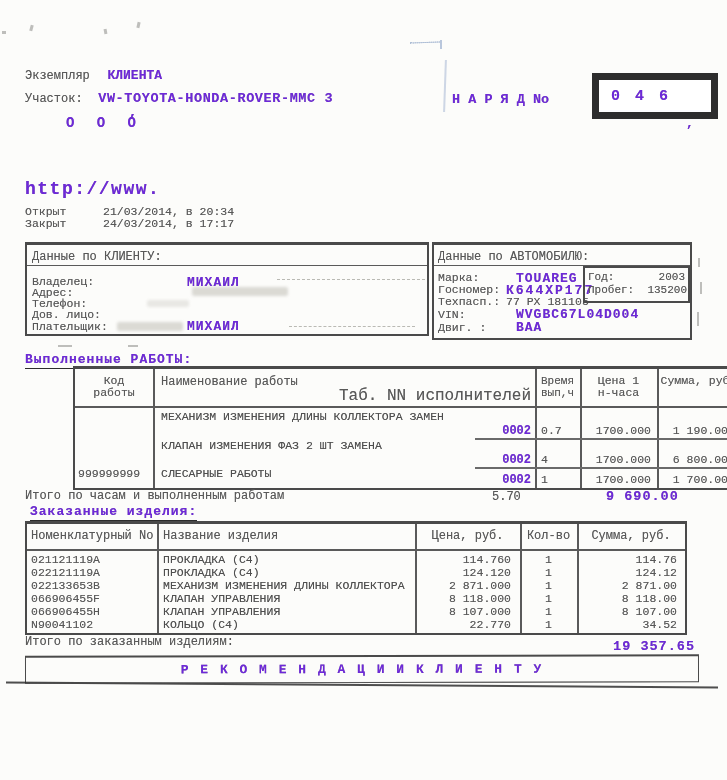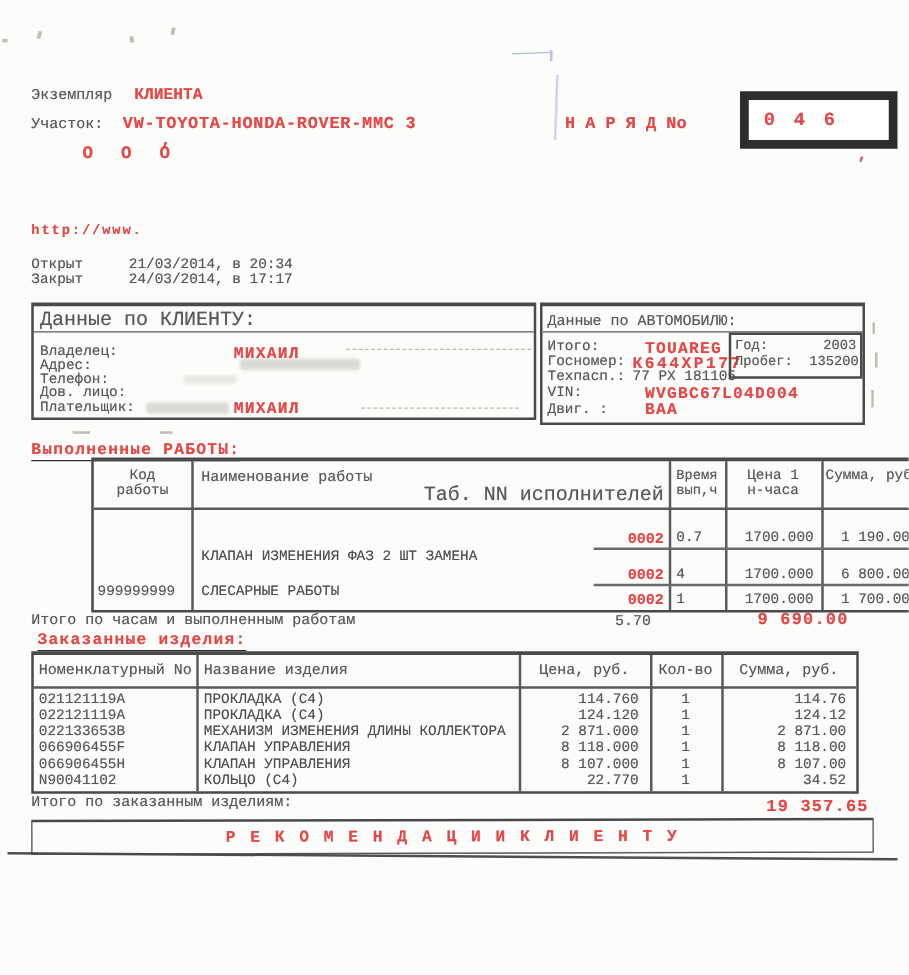--- a/index.html
+++ b/index.html
@@ -7,21 +7,21 @@
     position:relative; width:727px; height:780px; overflow:hidden;
     background:#fcfcfa;
     font-family:"Liberation Mono","DejaVu Sans Mono",monospace;
     color:#1a1a1a;
   }
   .abs{position:absolute;}
   
   .lt{color:#585858; text-shadow:0 0 .6px rgba(88,88,88,.55); font-size:11.5px; line-height:12px; white-space:nowrap;}
   .lt2{color:#4e4e4e; text-shadow:0 0 .5px rgba(70,70,70,.5);}
   
-  .b{font-weight:bold; color:#ef4444; text-shadow:0 0 .5px rgba(0,0,0,.35); white-space:nowrap;}
+  .b{font-weight:bold; color:#6d28d9; text-shadow:0 0 .5px rgba(0,0,0,.35); white-space:nowrap;}
   .ul{border-bottom:1.6px solid #2c2c2c; padding-bottom:1px;}
   .box{border:2px solid #4a4a4a; border-top-width:3px; background:transparent;}
   .vline{position:absolute; top:0; bottom:0; width:1.5px; background:#5a5a5a;}
   .hline{position:absolute; height:1.5px; background:#5a5a5a;}
   .right{text-align:right;}
   .center{text-align:center;}
   .smudge{position:absolute; background:rgba(150,145,135,.32); filter:blur(1.4px); border-radius:2px;}
   .dash{position:absolute; border-top:1.6px dashed #979790; opacity:.65;}
   .speck{position:absolute; background:#8a8a86; opacity:.55;}
   .bluemark{position:absolute; background:#9db0cf;}
@@ -53,50 +53,50 @@
     <span class="b" style="font-size:13.5px;margin-left:6px;letter-spacing:.6px;">VW-TOYOTA-HONDA-ROVER-MMC 3</span>
   </div>
   <div class="abs b" style="left:452px;top:92px;font-size:13.5px;">Н А Р Я Д   No</div>
   <div class="abs" style="left:592px;top:73px;width:112px;height:32px;border:7px solid #2d2d2d;background:#fff;display:flex;align-items:center;">
     <span class="b" style="font-size:15px;margin-left:12px;letter-spacing:3px;">0 4 6</span>
   </div>
   <div class="abs b" style="left:686px;top:116px;font-size:13px;">,</div>
   <div class="abs b" style="left:66px;top:115px;font-size:14px;letter-spacing:7px;">О О О</div>
   <div class="abs b" style="left:128px;top:113px;font-size:14px;">’</div>
 
-  <div class="abs b" style="left:25px;top:179px;font-size:11px;letter-spacing:1.5px;">http://www.</div>
+  <div class="abs b" style="left:25px;top:179px;font-size:18px;letter-spacing:1.5px;">http://www.</div>
 
   <div class="abs lt" style="left:25px;top:206px;">Открыт</div>
   <div class="abs lt" style="left:103px;top:206px;">21/03/2014, в 20:34</div>
   <div class="abs lt" style="left:25px;top:218px;">Закрыт</div>
   <div class="abs lt" style="left:103px;top:218px;">24/03/2014, в 17:17</div>
 
   <div class="abs box" style="left:25px;top:242px;width:400px;height:89px;">
     <div style="height:18px;border-bottom:1.5px solid #5a5a5a;padding:2px 0 0 5px;">
-      <span class="lt" style="font-size:16px;margin-top:30px;">Данные по КЛИЕНТУ:</span>
+      <span class="lt" style="font-size:12px;margin-top:30px;">Данные по КЛИЕНТУ:</span>
     </div>
     <div class="abs lt" style="left:5px;top:31px;">Владелец:</div>
     <div class="abs b" style="left:160px;top:30px;font-size:13px;letter-spacing:1px;">МИХАИЛ</div>
     <div class="dash" style="left:250px;top:34px;width:148px;"></div>
     <div class="abs lt" style="left:5px;top:42px;">Адрес:</div>
     <div class="smudge" style="left:165px;top:42px;width:96px;height:9px;"></div>
     <div class="abs lt" style="left:5px;top:53px;">Телефон:</div>
     <div class="smudge" style="left:120px;top:55px;width:42px;height:7px;opacity:.6;"></div>
     <div class="abs lt" style="left:5px;top:64px;">Дов. лицо:</div>
     <div class="abs lt" style="left:5px;top:76px;">Плательщик:</div>
     <div class="smudge" style="left:90px;top:77px;width:66px;height:9px;"></div>
     <div class="abs b" style="left:160px;top:74px;font-size:13px;letter-spacing:1px;">МИХАИЛ</div>
     <div class="dash" style="left:262px;top:81px;width:126px;"></div>
   </div>
 
   <div class="abs box" style="left:432px;top:242px;width:256px;height:93px;">
     <div style="height:18px;border-bottom:1.5px solid #5a5a5a;padding:2px 0 0 4px;">
       <span class="lt" style="font-size:12px;">Данные по АВТОМОБИЛЮ:</span>
     </div>
-    <div class="abs lt" style="left:4px;top:27px;">Итого:</div>
+    <div class="abs lt" style="left:4px;top:27px;">Марка:</div>
     <div class="abs b" style="left:82px;top:26px;font-size:13px;letter-spacing:1px;">TOUAREG</div>
     <div class="abs lt" style="left:4px;top:39px;">Госномер:</div>
     <div class="abs b" style="left:72px;top:38px;font-size:13px;letter-spacing:2px;">К644ХР177</div>
     <div class="abs lt" style="left:4px;top:51px;">Техпасп.:</div>
     <div class="abs lt" style="left:72px;top:51px;">77 РХ 181105</div>
     <div class="abs lt" style="left:4px;top:64px;">VIN:</div>
     <div class="abs b" style="left:82px;top:62px;font-size:13px;letter-spacing:1px;">WVGBC67L04D004</div>
     <div class="abs lt" style="left:4px;top:77px;">Двиг. :</div>
     <div class="abs b" style="left:82px;top:75px;font-size:13px;letter-spacing:1px;">ВАА</div>
 
@@ -130,20 +130,21 @@
     <div class="abs lt center" style="left:460px;top:6px;width:45px;font-size:11px;">
       <div>Время</div>
       <div>вып,ч</div>
     </div>
     <div class="abs lt center" style="left:505px;top:6px;width:77px;">
       <div>Цена 1</div>
       <div>н-часа</div>
     </div>
     <div class="abs lt center" style="left:582px;top:6px;width:76px;">Сумма, руб</div>
 
+    <div class="abs lt lt2" style="left:86px;top:42px;">МЕХАНИЗМ ИЗМЕНЕНИЯ ДЛИНЫ КОЛЛЕКТОРА ЗАМЕН</div>
     <div class="abs b right" style="left:396px;top:55px;width:60px;font-size:12px;">0002</div>
     <div class="abs lt" style="left:466px;top:56px;">0.7</div>
     <div class="abs lt right" style="left:505px;top:56px;width:71px;">1700.000</div>
     <div class="abs lt right" style="left:582px;top:56px;width:71px;">1 190.00</div>
     <div class="hline" style="left:400px;width:256px;top:69px;background:#6a6a6a;"></div>
 
     <div class="abs lt lt2" style="left:86px;top:71px;">КЛАПАН ИЗМЕНЕНИЯ ФАЗ 2 ШТ ЗАМЕНА</div>
     <div class="abs b right" style="left:396px;top:84px;width:60px;font-size:12px;">0002</div>
     <div class="abs lt" style="left:466px;top:85px;">4</div>
     <div class="abs lt right" style="left:505px;top:85px;width:71px;">1700.000</div>

